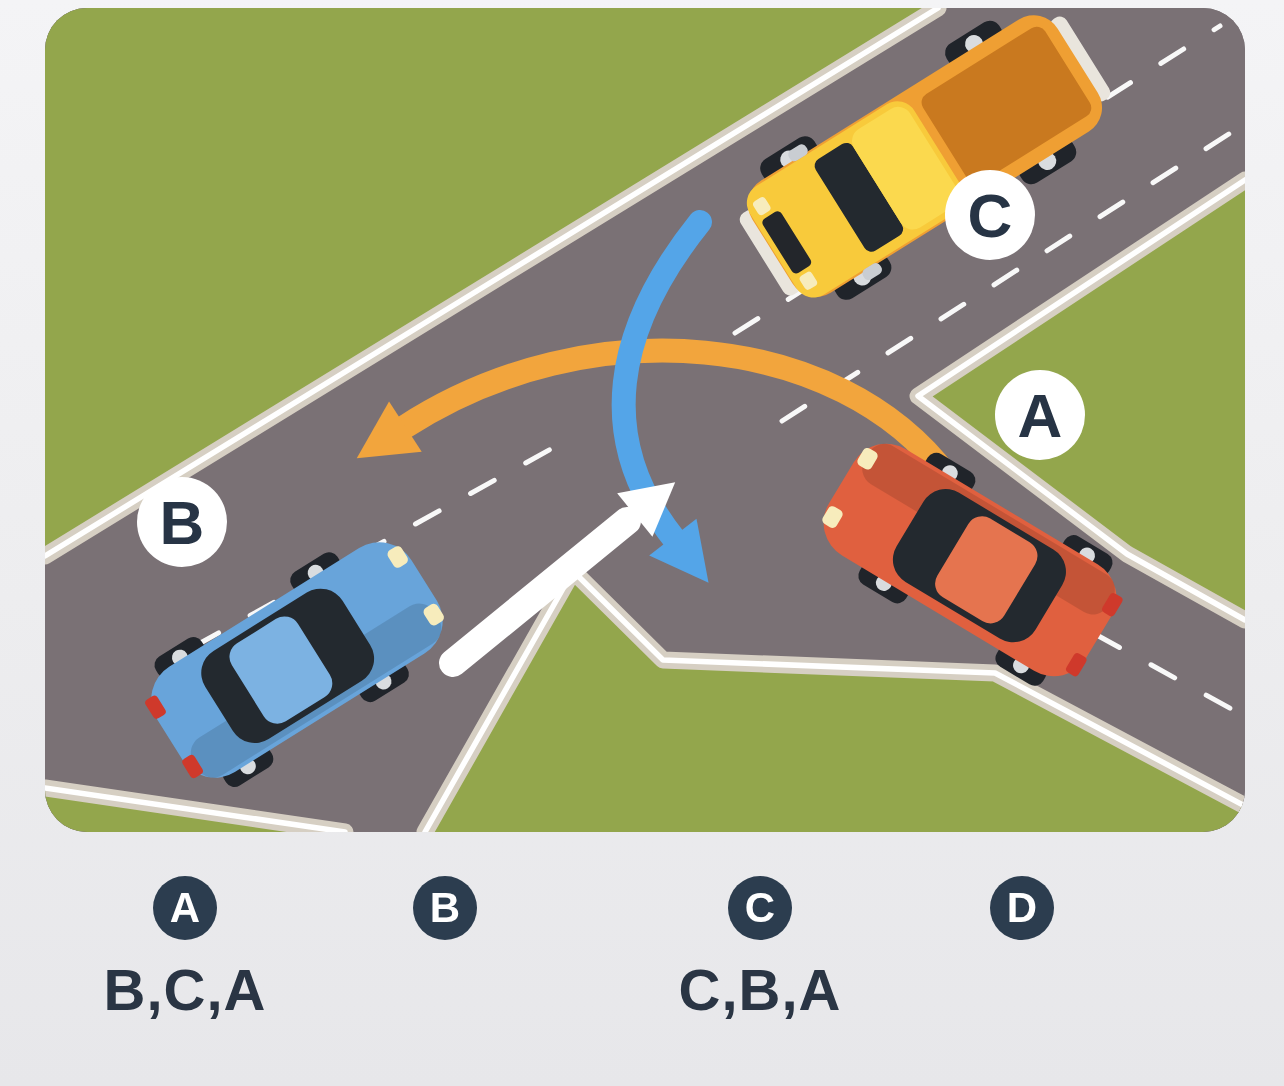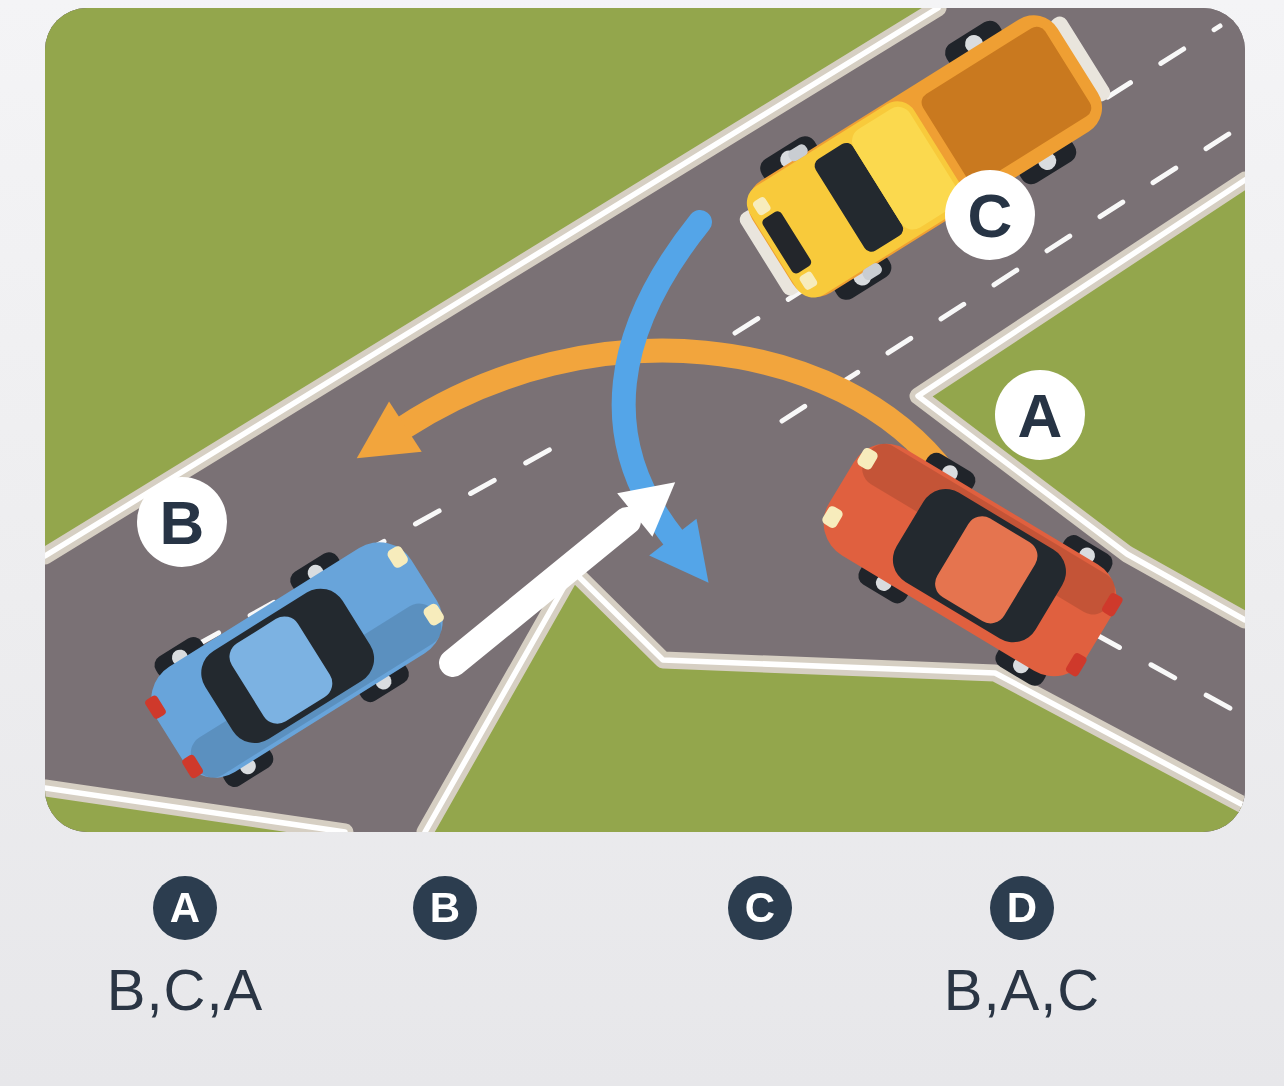--- a/index.html
+++ b/index.html
@@ -49,21 +49,21 @@
   }
 
   
   .option{position:absolute;top:876px;width:200px;text-align:center;cursor:pointer;}
   .opt-circle{
     width:64px;height:64px;border-radius:50%;margin:0 auto;
     background:var(--badge,#2c3d4f);color:var(--badge-text,#ffffff);
     font-size:42px;font-weight:bold;line-height:64px;text-align:center;
   }
   .opt-text{
-    margin-top:16px;font-size:58px;font-weight:normal;
+    margin-top:16px;font-size:58px;font-weight:bold;
     color:var(--answer-text,#2a3544);letter-spacing:1px;
   }
   .option-a{left:85px;}
   .option-b{left:345px;}
   .option-c{left:660px;}
   .option-d{left:922px;}
 </style>
 </head>
 <body>
 
@@ -197,20 +197,20 @@
   <div>
     <div class="option option-a">
       <div class="opt-circle">A</div>
       <div class="opt-text">B,C,A</div>
     </div>
     <div class="option option-b">
       <div class="opt-circle">B</div>
     </div>
     <div class="option option-c">
       <div class="opt-circle">C</div>
+      <div class="opt-text">C,B,A</div>
     </div>
     <div class="option option-d">
       <div class="opt-circle">D</div>
-      <div class="opt-text">B,A,C</div>
     </div>
   </div>
 
 </div>
 
 </body></html>

